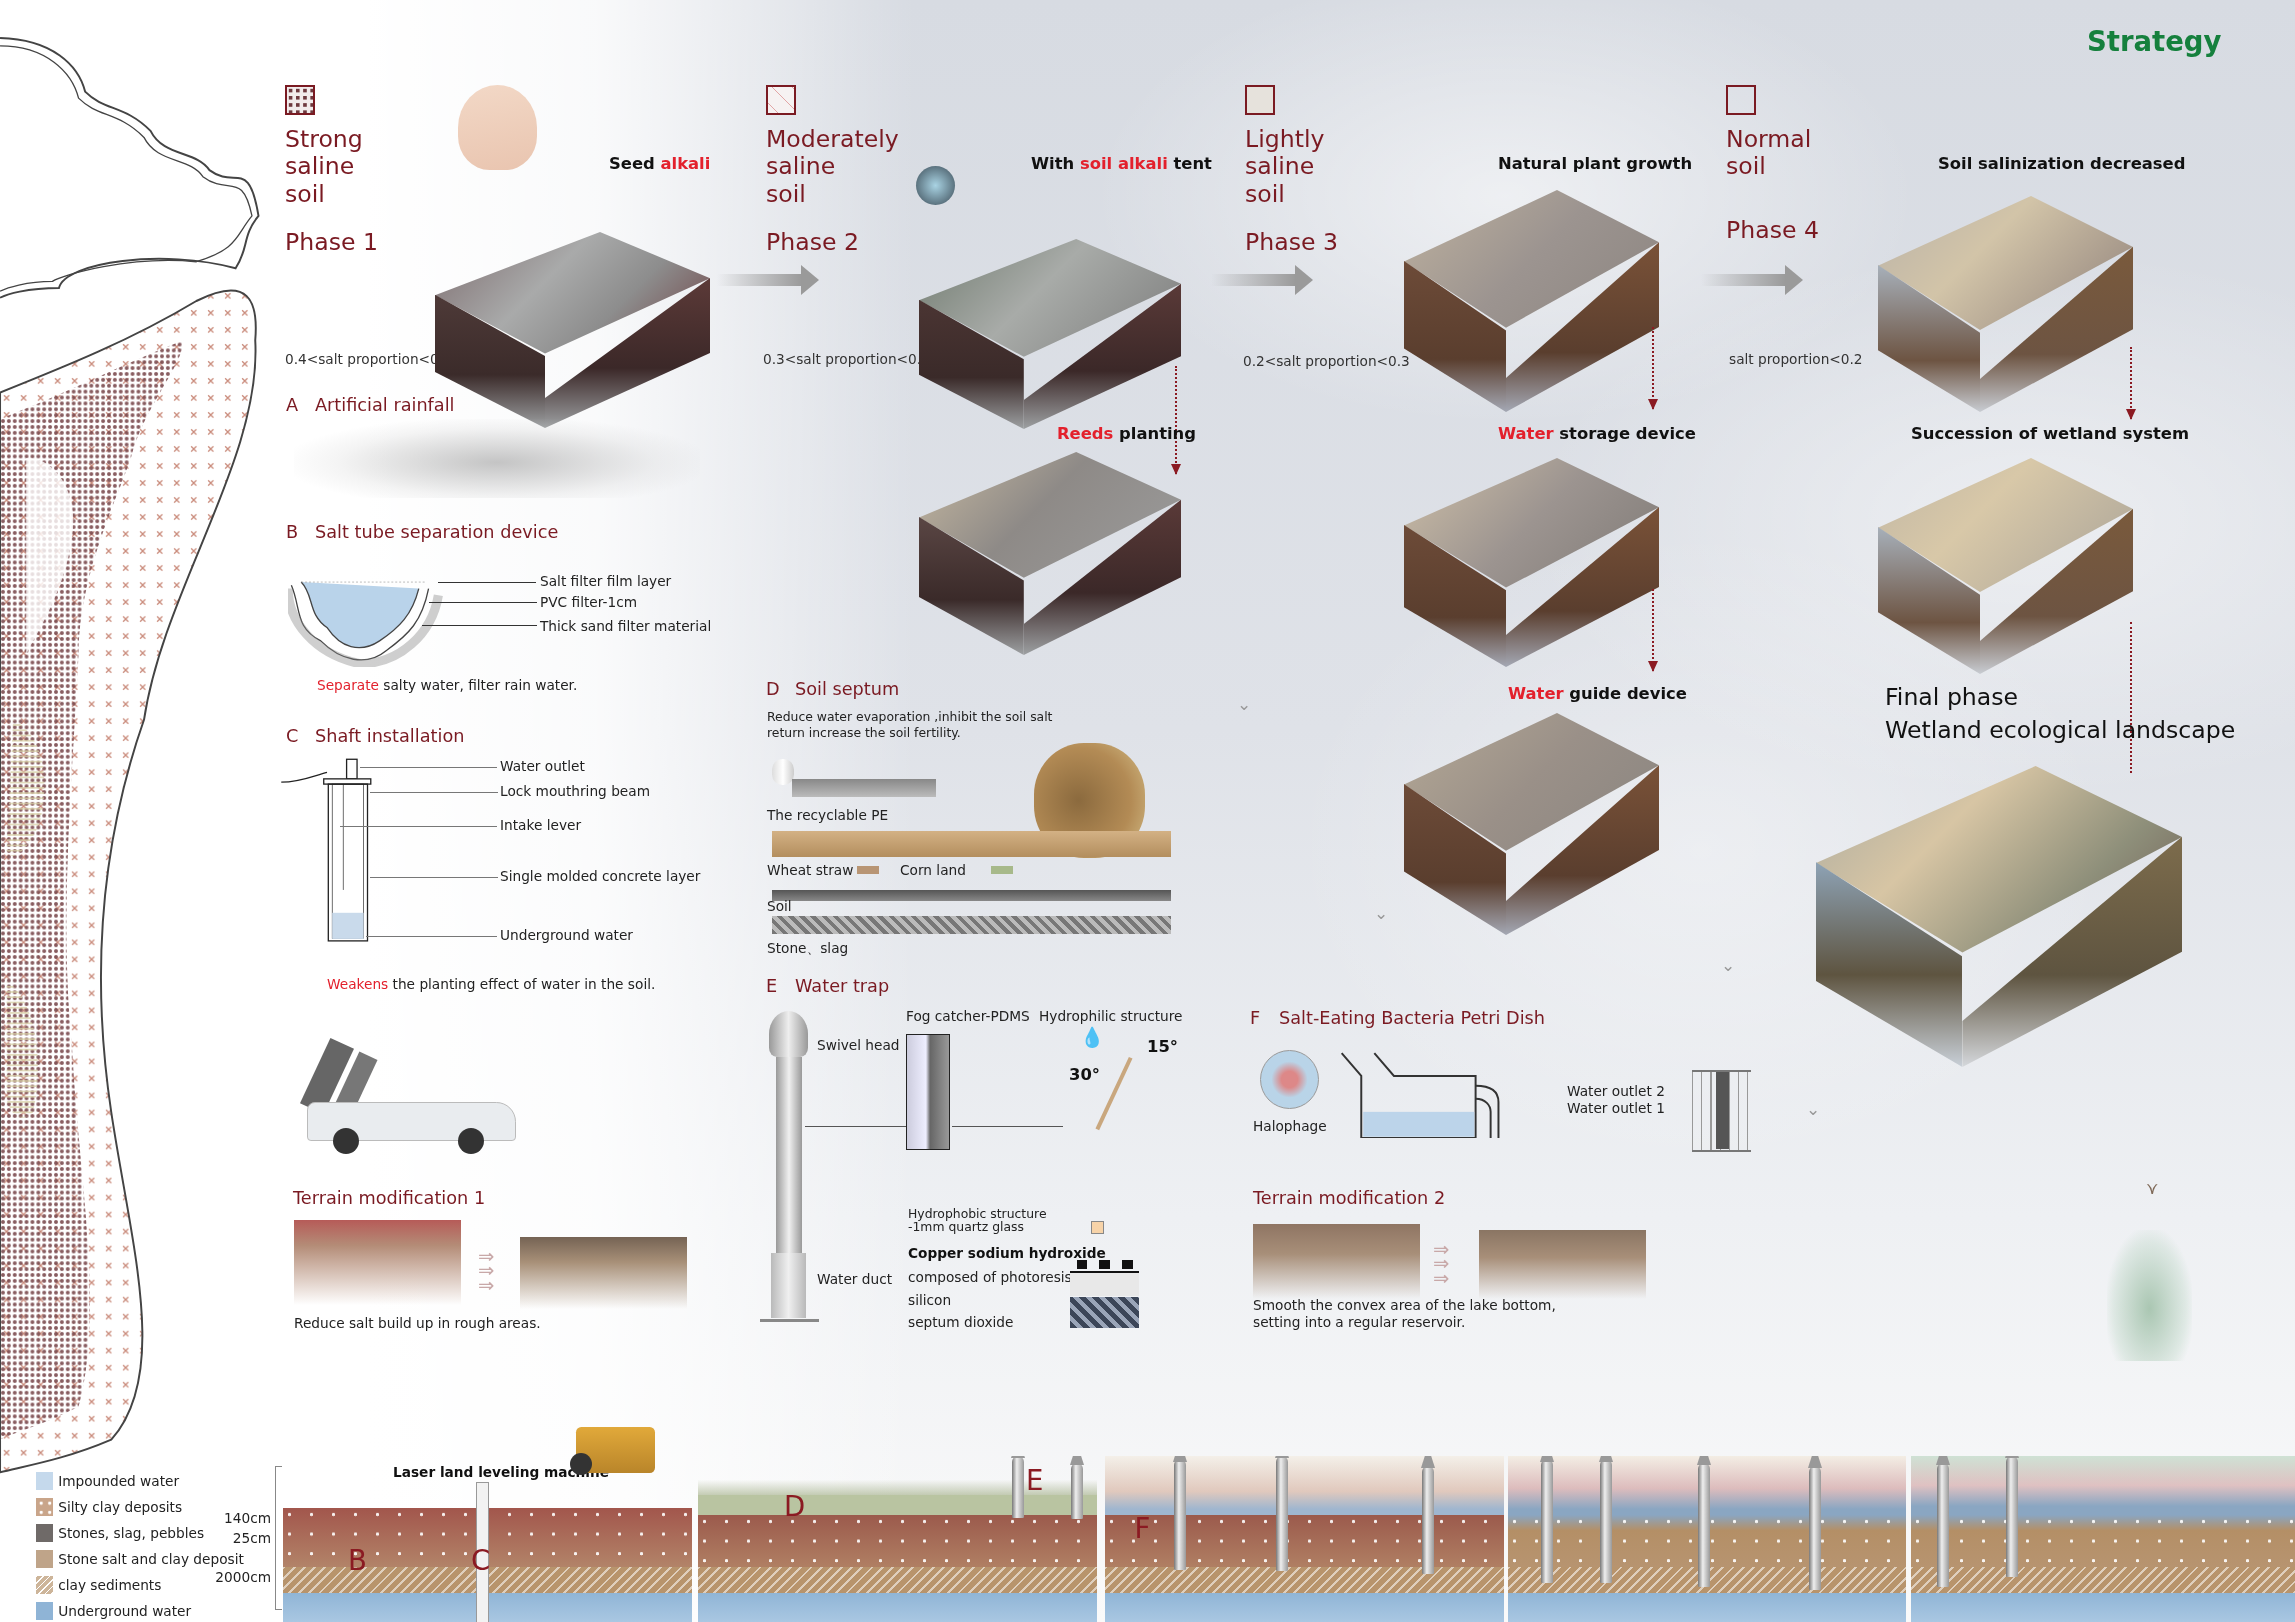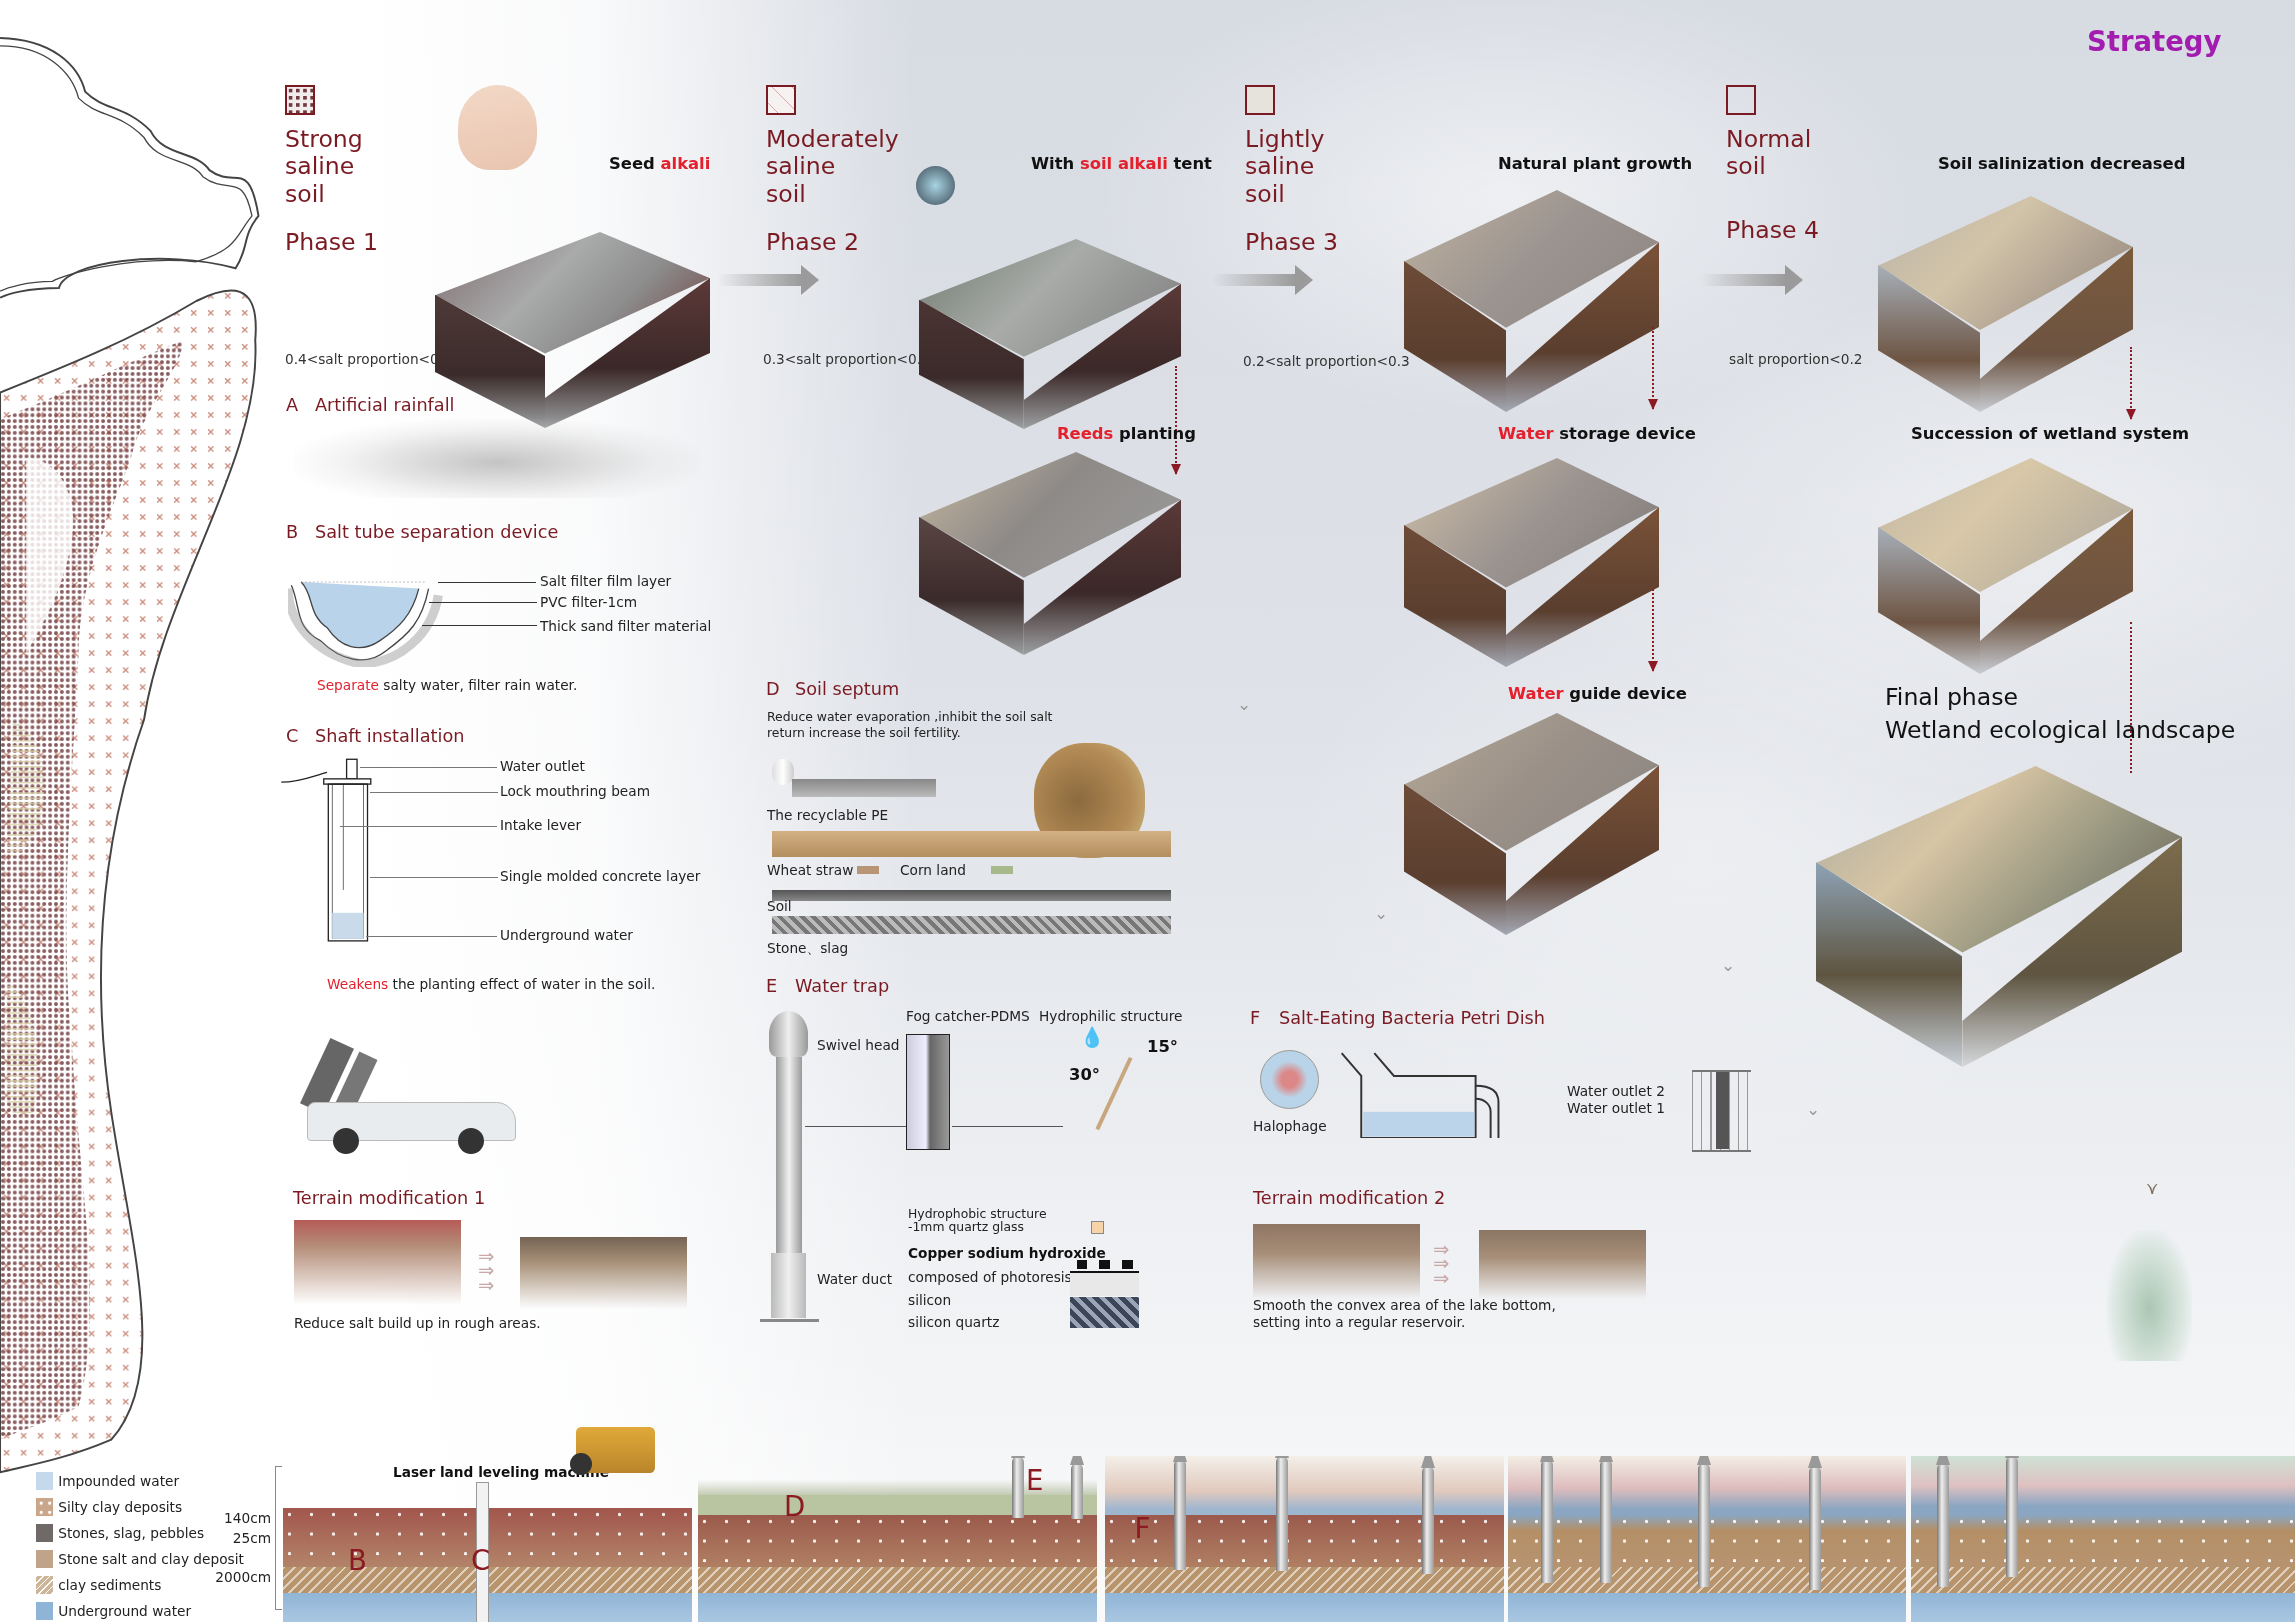--- a/index.html
+++ b/index.html
@@ -13,21 +13,21 @@
       radial-gradient(ellipse 720px 393px at 2029px 523px, rgba(255,255,255,0.45), transparent 70%),
       radial-gradient(ellipse 589px 458px at 1701px 851px, rgba(255,255,255,0.35), transparent 70%),
       linear-gradient(180deg, #d7dbe2 0%, #dfe2e8 45%, #eef0f3 75%, #fafafa 100%);
   }
   .left-fade {
     position: absolute; left: 0; top: 0; width: 916px; height: 1623px;
     background: linear-gradient(90deg, #ffffff 0%, #ffffff 40%, rgba(255,255,255,0.85) 65%, rgba(255,255,255,0) 100%);
   }
   .abs { position: absolute; }
   .red { color: #e3202c; }
-  .title-strategy { left: 2087px; top: 25px; font-size: 27.5px; font-weight: bold; color: #a21caf; }
+  .title-strategy { left: 2087px; top: 25px; font-size: 27.5px; font-weight: bold; color: #15803d; }
 
   
   .soil-block { position: absolute; }
   .soil-swatch { width: 30px; height: 30px; border: 2px solid #7a1a22; margin-bottom: 10.5px; }
   .sw-strong { background: radial-gradient(circle, #6e3a3f 42%, transparent 45%) 0 0/7.2px 7.2px, #f2ecec; }
   .sw-moderate { background:
       repeating-linear-gradient(45deg, transparent 0 6.5px, rgba(205,90,90,0.5) 6.5px 7.2px, transparent 7.2px 14.4px), #f6f2f2; }
   .sw-light { background: #e6e2dc; }
   .sw-normal { background: transparent; }
   .soil-name { font-size: 23.6px; line-height: 27.5px; color: #7a1a22; }
@@ -277,21 +277,21 @@
 <div class="abs" style="left:1147px;top:1037px;font-size:16.4px;font-weight:bold">15°</div>
 <div class="abs" style="left:1112px;top:1054px;width:3.9px;height:79px;background:#c9a77e;transform:rotate(25deg)"></div>
 <div class="small" style="left:908px;top:1207px;font-size:12.4px;line-height:13px">
   <div>Hydrophobic    structure</div>
   <div>-1mm     quartz     glass</div>
 </div>
 <div class="abs" style="left:1091px;top:1221px;width:13px;height:13px;background:#f7d3a8;border:0.7px solid #888"></div>
 <div class="small" style="left:908px;top:1245px;font-weight:bold;color:#111">Copper sodium hydroxide</div>
 <div class="small" style="left:908px;top:1269px">composed of photoresist</div>
 <div class="small" style="left:908px;top:1292px">silicon</div>
-<div class="small" style="left:908px;top:1314px">silicon quartz</div>
+<div class="small" style="left:908px;top:1314px">septum dioxide</div>
 <div class="abs" style="left:1070px;top:1260px;width:69px;height:69px">
   <div class="abs" style="left:6.5px;top:0;width:10.5px;height:9.2px;background:#111"></div>
   <div class="abs" style="left:29.4px;top:0;width:10.5px;height:9.2px;background:#111"></div>
   <div class="abs" style="left:52px;top:0;width:10.5px;height:9.2px;background:#111"></div>
   <div class="abs" style="left:0;top:10.5px;width:69px;height:2px;background:#111"></div>
   <div class="abs" style="left:0;top:13px;width:69px;height:23px;background:#e8e8e8"></div>
   <div class="abs" style="left:0;top:37px;width:69px;height:31px;background:repeating-linear-gradient(45deg,#3c4658 0 5.2px,#9aa5b8 5.2px 9.2px)"></div>
 </div>
 
 <div class="soil-block" style="left:1245px;top:85px">

